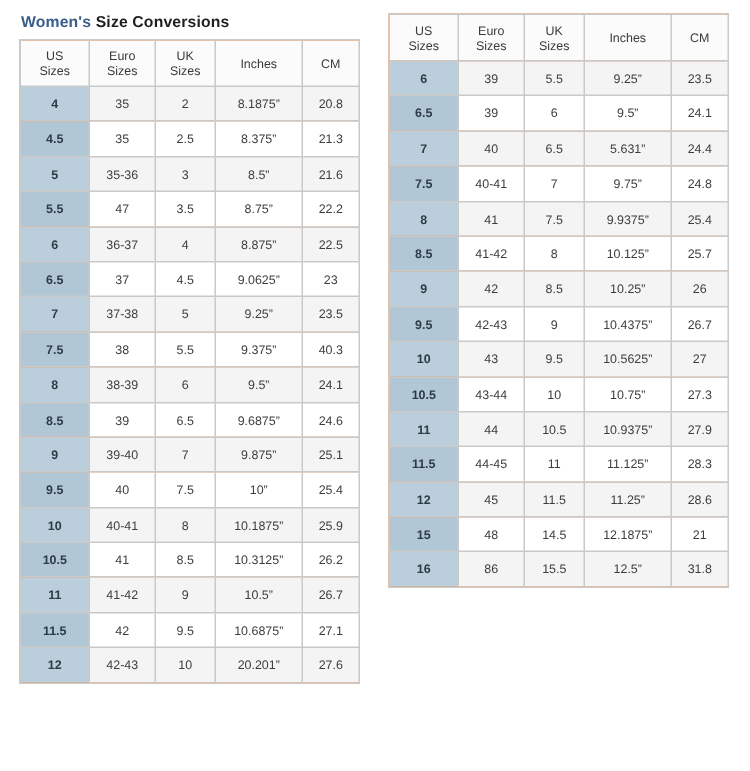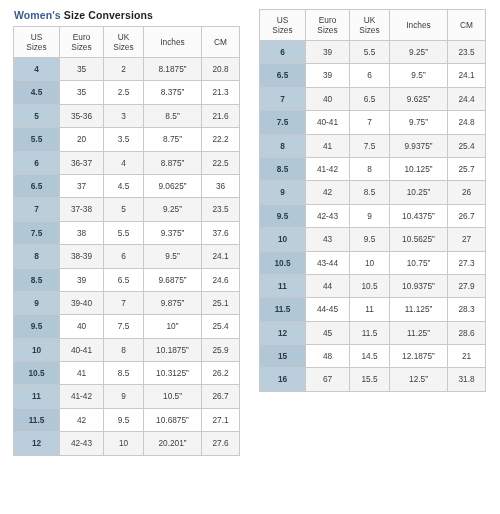--- a/index.html
+++ b/index.html
@@ -148,52 +148,52 @@
           </tr>
           <tr class="alt">
             <td class="us">5</td>
             <td class="data">35-36</td>
             <td class="data">3</td>
             <td class="data">8.5”</td>
             <td class="data">21.6</td>
           </tr>
           <tr>
             <td class="us">5.5</td>
-            <td class="data">20</td>
+            <td class="data">47</td>
             <td class="data">3.5</td>
             <td class="data">8.75”</td>
             <td class="data">22.2</td>
           </tr>
           <tr class="alt">
             <td class="us">6</td>
             <td class="data">36-37</td>
             <td class="data">4</td>
             <td class="data">8.875”</td>
             <td class="data">22.5</td>
           </tr>
           <tr>
             <td class="us">6.5</td>
             <td class="data">37</td>
             <td class="data">4.5</td>
             <td class="data">9.0625”</td>
-            <td class="data">36</td>
+            <td class="data">23</td>
           </tr>
           <tr class="alt">
             <td class="us">7</td>
             <td class="data">37-38</td>
             <td class="data">5</td>
             <td class="data">9.25”</td>
             <td class="data">23.5</td>
           </tr>
           <tr>
             <td class="us">7.5</td>
             <td class="data">38</td>
             <td class="data">5.5</td>
             <td class="data">9.375”</td>
-            <td class="data">37.6</td>
+            <td class="data">40.3</td>
           </tr>
           <tr class="alt">
             <td class="us">8</td>
             <td class="data">38-39</td>
             <td class="data">6</td>
             <td class="data">9.5”</td>
             <td class="data">24.1</td>
           </tr>
           <tr>
             <td class="us">8.5</td>
@@ -298,21 +298,21 @@
             <td class="us">6.5</td>
             <td class="data">39</td>
             <td class="data">6</td>
             <td class="data">9.5”</td>
             <td class="data">24.1</td>
           </tr>
           <tr class="alt">
             <td class="us">7</td>
             <td class="data">40</td>
             <td class="data">6.5</td>
-            <td class="data">9.625”</td>
+            <td class="data">5.631”</td>
             <td class="data">24.4</td>
           </tr>
           <tr>
             <td class="us">7.5</td>
             <td class="data">40-41</td>
             <td class="data">7</td>
             <td class="data">9.75”</td>
             <td class="data">24.8</td>
           </tr>
           <tr class="alt">
@@ -380,21 +380,21 @@
           </tr>
           <tr>
             <td class="us">15</td>
             <td class="data">48</td>
             <td class="data">14.5</td>
             <td class="data">12.1875”</td>
             <td class="data">21</td>
           </tr>
           <tr class="alt">
             <td class="us">16</td>
-            <td class="data">67</td>
+            <td class="data">86</td>
             <td class="data">15.5</td>
             <td class="data">12.5”</td>
             <td class="data">31.8</td>
           </tr>
         </tbody>
     </table>
   </div>
 
 </div>
 

